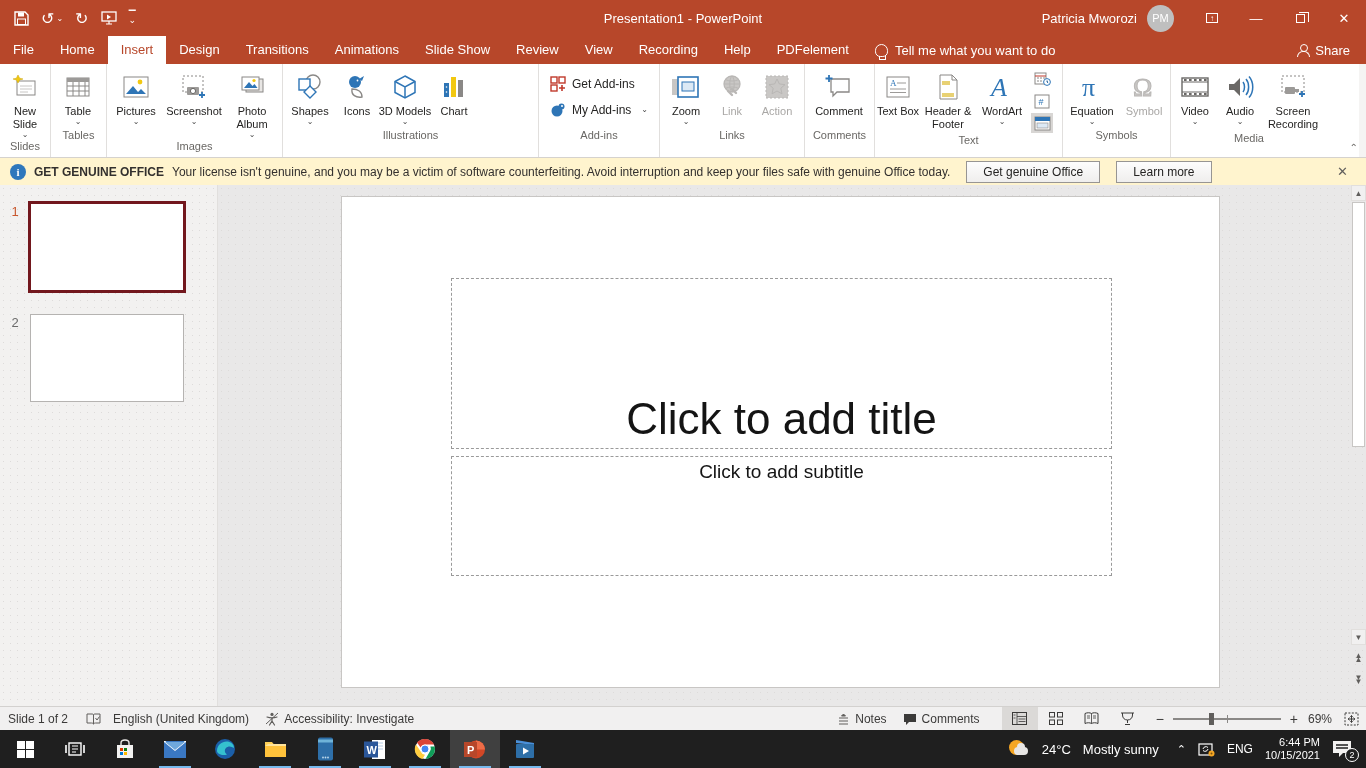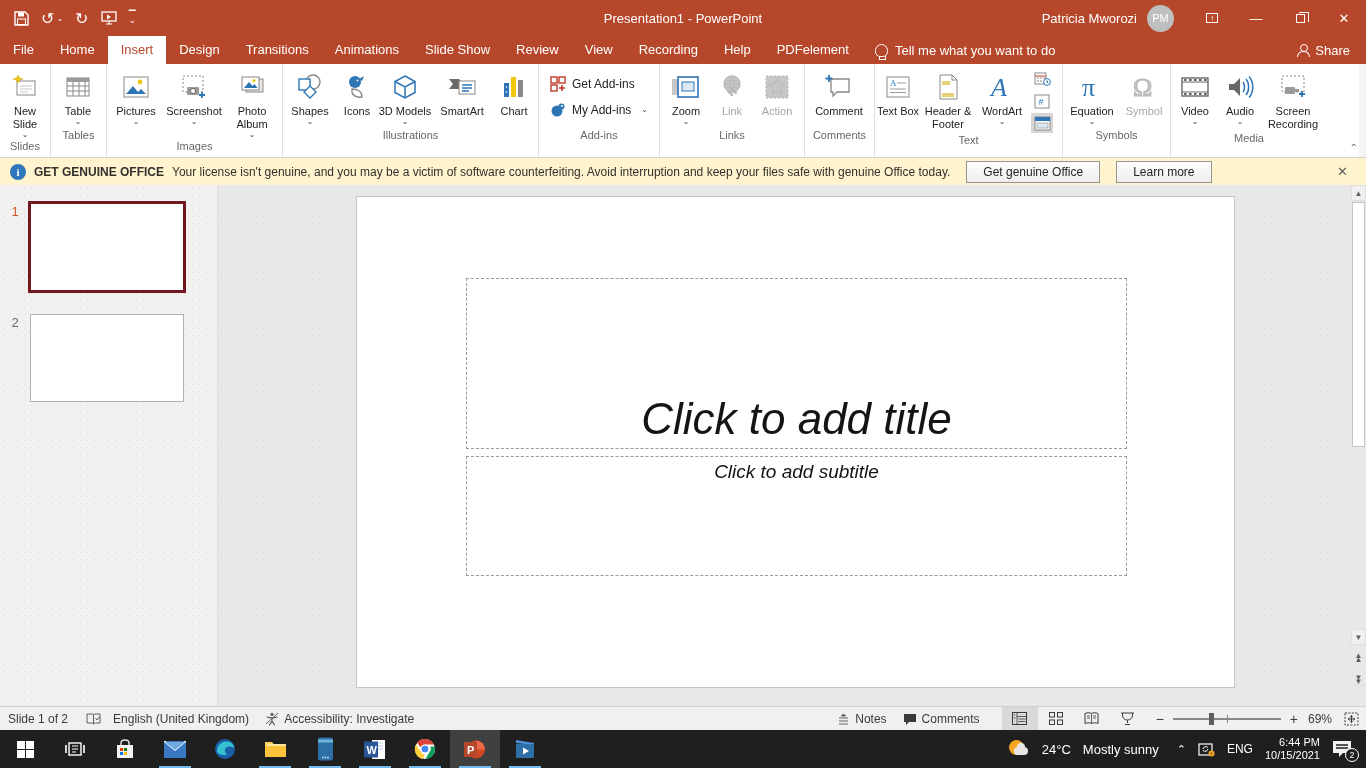--- a/index.html
+++ b/index.html
@@ -61,21 +61,21 @@
   .workspace { height:521px; display:flex; background:#E9E8E8; }
   .dots { background-image:radial-gradient(#DDDBDA 0.8px, transparent 0.9px); background-size:7px 7px; }
   .thumbs { width:218px; background-color:#F2F1F0; padding-top:18px; border-right:1px solid #E1DFDD; }
   .thumbrow { display:flex; margin-bottom:21px; }
   .thumbnum { width:30px; text-align:center; font-size:13px; color:#6b6b6b; padding-top:1px; }
   .thumbnum.sel { color:#C9582E; }
   .thumb { width:154px; height:88px; background:#fff; border:1px solid #B5B3B1; }
   .thumb.selected { border:3px solid #72171D; height:92px; width:158px; margin-top:-2px; margin-left:-2px; }
 
   .canvas { flex:1; position:relative; background-color:#E9E8E8; }
-  .slide { position:absolute; left:138px; top:11px; width:879px; height:492px; background:#fff; border:1px solid #C8C6C4;font-style:italic; }
+  .slide { position:absolute; left:123px; top:11px; width:879px; height:492px; background:#fff; border:1px solid #C8C6C4; }
   .ph { position:absolute; border:1px dashed #9a9a9a; }
   .ph-title { left:109px; top:81px; width:661px; height:171px; display:flex; align-items:flex-end; justify-content:center; padding-bottom:4px; }
   .ph-title span { font-size:44px; font-weight:300; color:#141414; letter-spacing:0px; }
   .ph-sub { left:109px; top:259px; width:661px; height:120px; display:flex; justify-content:center; align-items:flex-start; padding-top:4px; }
   .ph-sub span { font-size:19px; color:#141414; }
 
   .vscroll { position:absolute; right:0; top:0; width:15px; height:100%; }
   .vs-arrow { position:absolute; left:0; width:15px; height:16px; display:flex; align-items:center; justify-content:center; font-size:8px; color:#605E5C; background:#F1F0F0; border:1px solid #E1DFDD; }
   .vs-thumb { position:absolute; left:1px; top:17px; width:13px; height:245px; background:#FFFFFF; border:1px solid #C8C6C4; }
   .vs-dbl { position:absolute; left:0; width:15px; height:18px; display:flex; align-items:center; justify-content:center; font-size:8px; color:#605E5C; line-height:4px; flex-direction:column; }
@@ -273,30 +273,20 @@
       </div>
       <div class="bigbtn" style="width:54px;">
         <span class="bicon">
           <svg width="30" height="28" viewBox="0 0 30 28">
               <path d="M15 3l10 5.5v11L15 25 5 19.5v-11z" fill="#fff" stroke="#2E75B6" stroke-width="1.5"></path>
               <path d="M5 8.5l10 5.5 10-5.5M15 14v11" fill="none" stroke="#2E75B6" stroke-width="1.5"></path>
             </svg>
         </span>
         <span class="blabel">3D Models</span>
           <span class="chev">⌄</span>
-      </div>
-      <div class="bigbtn" style="width:60px;">
-        <span class="bicon">
-          <svg width="32" height="28" viewBox="0 0 32 28">
-              <path d="M3 6h10l4 5-4 5H3l4-5z" fill="#6a6866"></path>
-              <rect x="13" y="8" width="16" height="13" fill="#fff" stroke="#8A8886"></rect>
-              <path d="M16 12h10M16 15h10M16 18h7" stroke="#2E75B6" stroke-width="1.4"></path>
-            </svg>
-        </span>
-        <span class="blabel">SmartArt</span>
       </div>
       <div class="bigbtn" style="width:44px;">
         <span class="bicon">
           <svg width="26" height="28" viewBox="0 0 26 28">
               <rect x="3" y="10" width="5" height="14" fill="#2E75B6"></rect>
               <rect x="10" y="4" width="5" height="20" fill="#F2C811"></rect>
               <rect x="17" y="7" width="5" height="17" fill="#8A8886"></rect>
               <circle cx="5.5" cy="14" r="0.8" fill="#fff"></circle>
               <circle cx="5.5" cy="19" r="0.8" fill="#fff"></circle>
             </svg>

